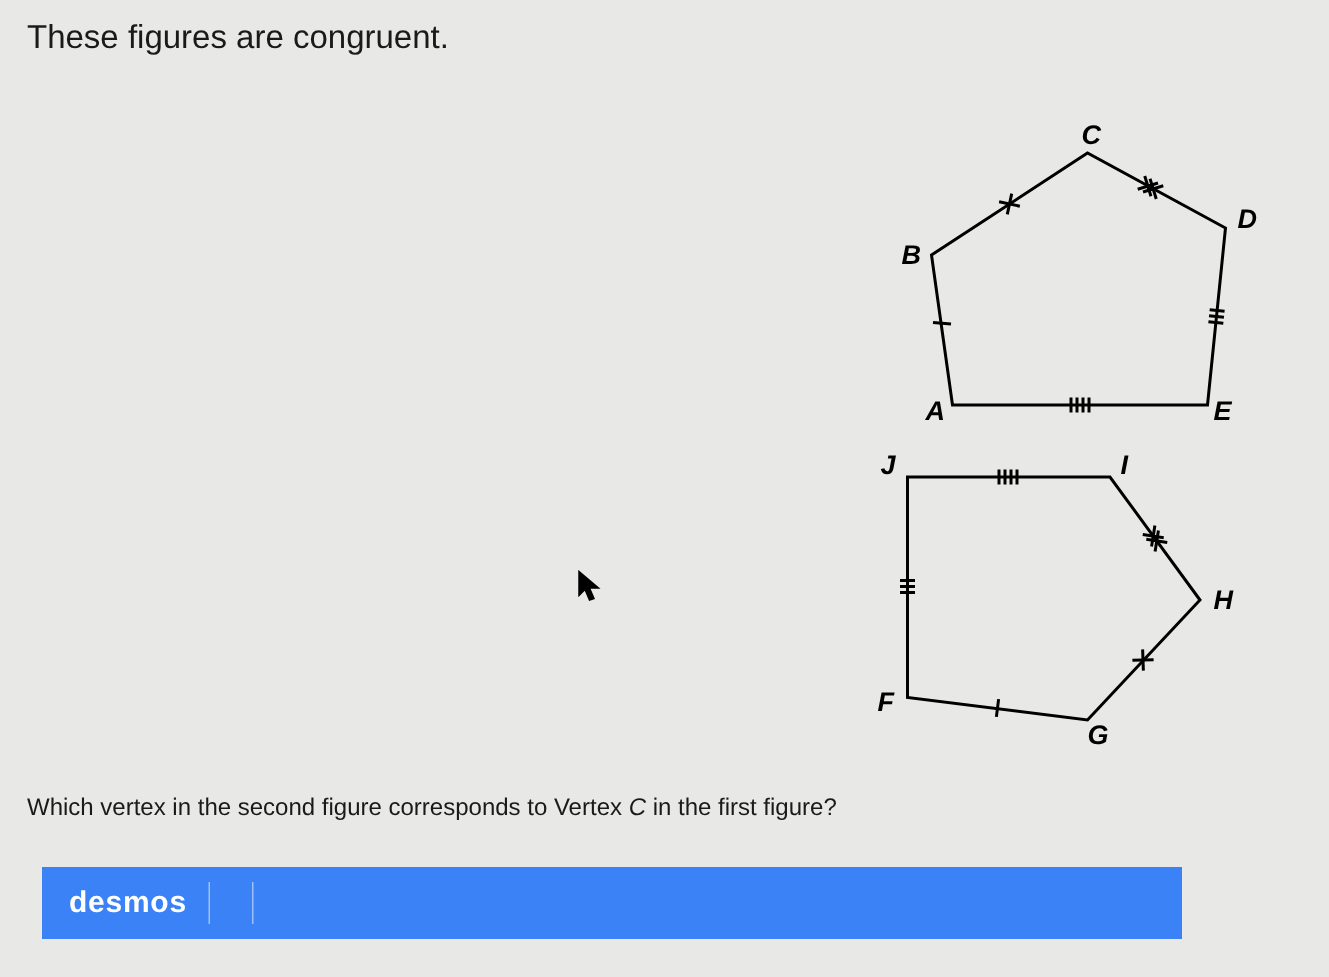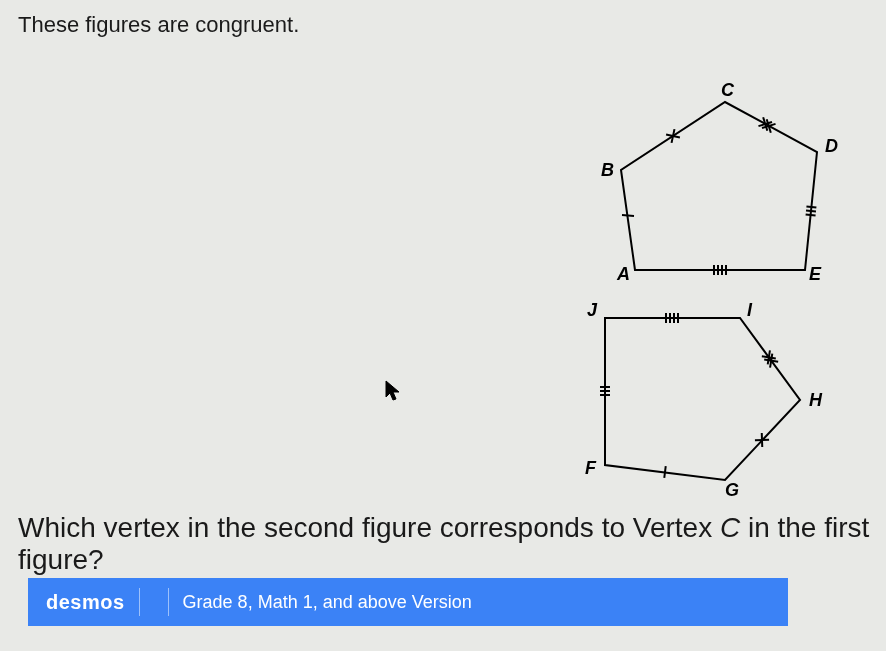--- a/index.html
+++ b/index.html
@@ -14,23 +14,23 @@
     .header-text {
       position: absolute;
       top: 12px;
       left: 18px;
       font-size: 22px;
       color: #1a1a1a;
       font-weight: 500;
     }
     .question-text {
       position: absolute;
-      top: 512px;
+      top: 530px;
       left: 18px;
-      font-size: 28px;
+      font-size: 16px;
       color: #1a1a1a;
       font-weight: 400;
     }
     .italic { font-style: italic; }
     .figure-container {
       position: absolute;
     }
     .figure1 { top: 90px; left: 595px; width: 260px; height: 200px; }
     .figure2 { top: 300px; left: 565px; width: 260px; height: 200px; }
     .vertex-label {
@@ -165,14 +165,13 @@
 <div class="cursor-arrow">
   <svg width="16" height="24" viewBox="0 0 16 24">
     <path d="M1,1 L1,17 L5,13 L8,20 L11,19 L8,12 L14,12 Z" fill="#000" stroke="#000" stroke-width="1"></path>
   </svg>
 </div>
 
 <div class="footer-bar">
   <span class="footer-brand">desmos</span>
   <div class="footer-divider"></div>
   <div class="footer-divider"></div>
-  <span>Grade 8, Math 1, and above Version</span>
 </div>
 
 </body></html>

